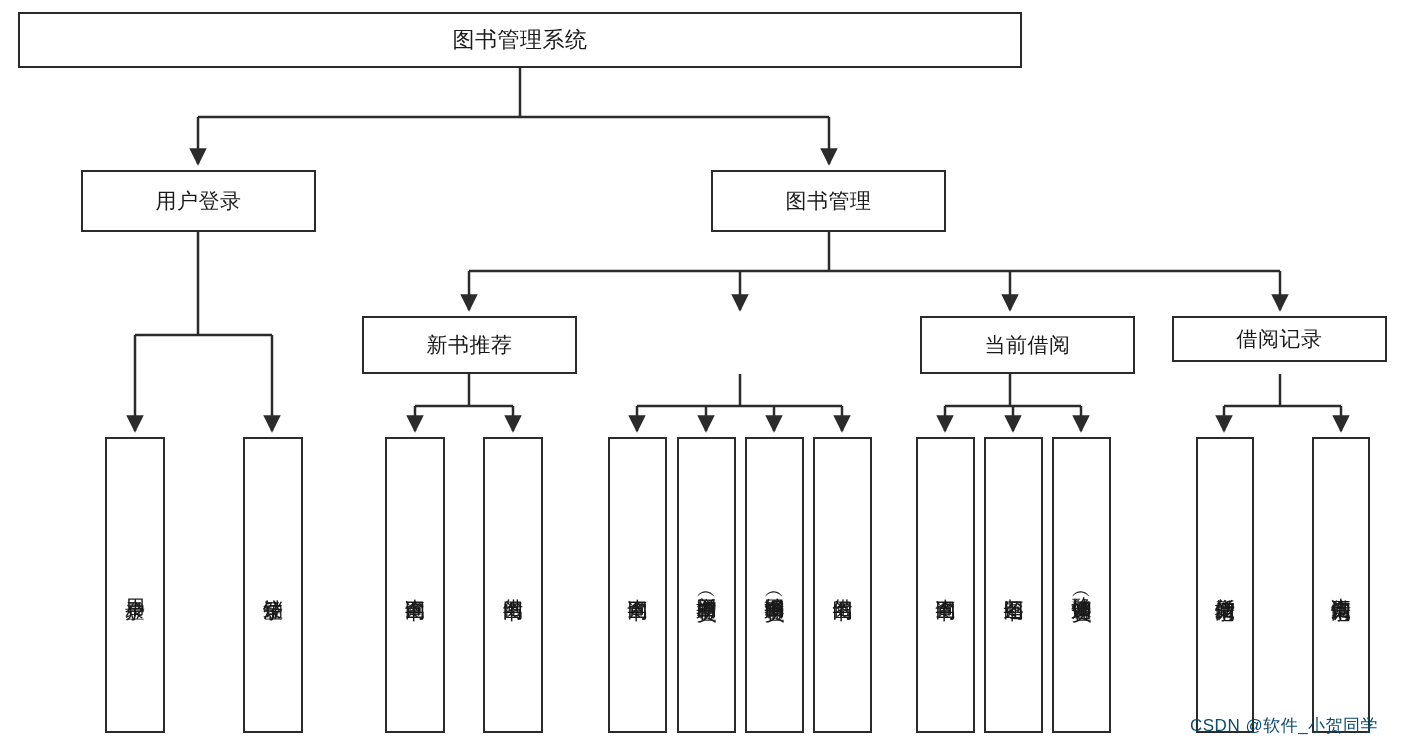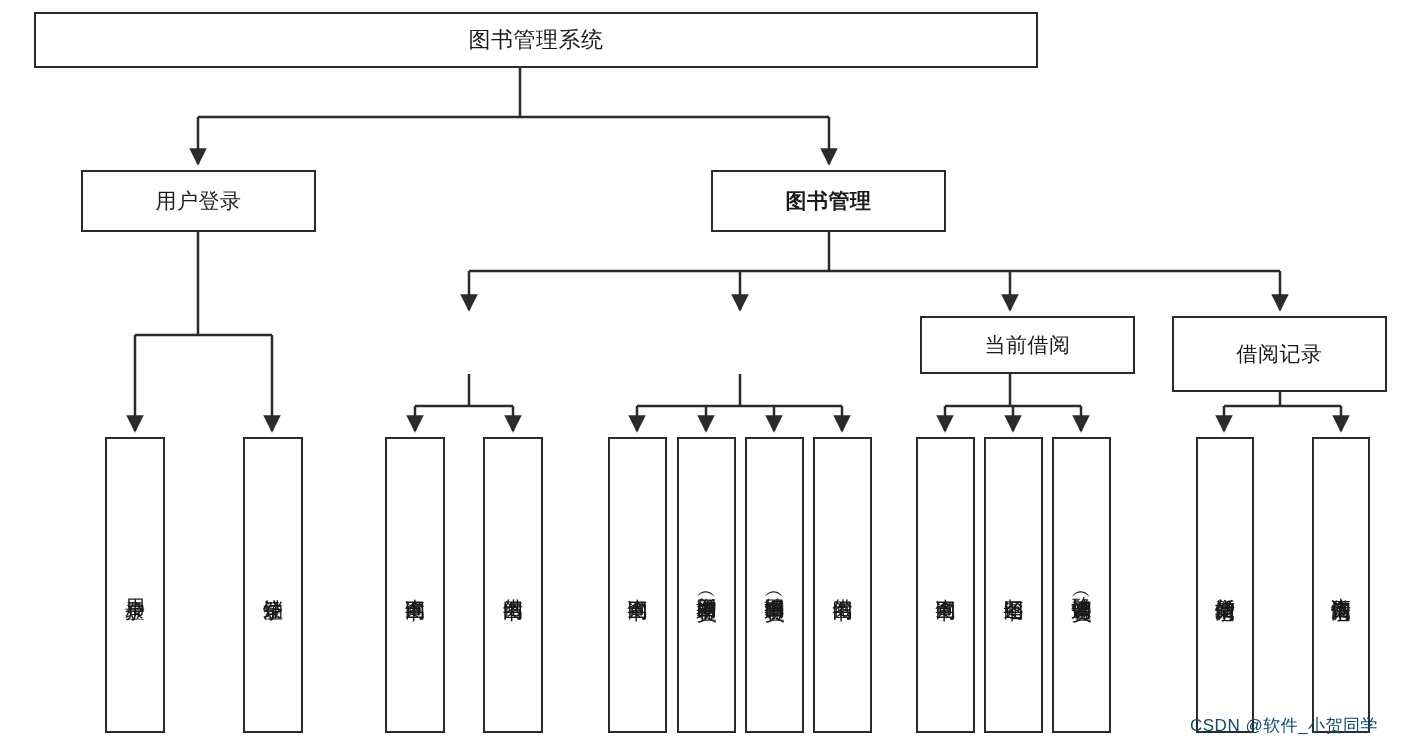--- a/index.html
+++ b/index.html
@@ -118,35 +118,38 @@
       <path d="M 1013 406 L 1013 431" marker-end="url(#arrow)"></path>
       <path d="M 1081 406 L 1081 431" marker-end="url(#arrow)"></path>
 
       <path d="M 1280 374 L 1280 406"></path>
       <path d="M 1224 406 L 1341 406"></path>
       <path d="M 1224 406 L 1224 431" marker-end="url(#arrow)"></path>
       <path d="M 1341 406 L 1341 431" marker-end="url(#arrow)"></path>
     </g>
   </svg>
 
-  <div class="node horizontal root" style="left:34px; top:12px; width:1004px; height:56px;">
+  <div class="node horizontal root" style="left:18px; top:12px; width:1004px; height:56px;">
     <span>图书管理系统</span>
   </div>
 
   <div class="node horizontal" style="left:81px; top:170px; width:235px; height:62px;">
     <span>用户登录</span>
   </div>
-  <div class="node horizontal" style="left:711px; top:170px; width:235px; height:62px;font-weight:bold;">
+  <div class="node horizontal" style="left:711px; top:170px; width:235px; height:62px;">
     <span>图书管理</span>
   </div>
 
+  <div class="node horizontal" style="left:362px; top:316px; width:215px; height:58px;">
+    <span>新书推荐</span>
+  </div>
   <div class="node horizontal" style="left:902px; top:316px; width:215px; height:58px;margin-left:18px;">
     <span>当前借阅</span>
   </div>
-  <div class="node horizontal" style="left:1172px; top:316px; width:215px; height:76px;">
+  <div class="node horizontal" style="left:1172px; top:316px; width:215px; height:46px;">
     <span>借阅记录</span>
   </div>
 
   <div class="node leaf" style="left:105px; top:437px; width:60px; height:296px;">
     <span class="leaf-label">用户登录</span>
   </div>
   <div class="node leaf" style="left:243px; top:437px; width:60px; height:296px;">
     <span class="leaf-label">注销登录</span>
   </div>
 

